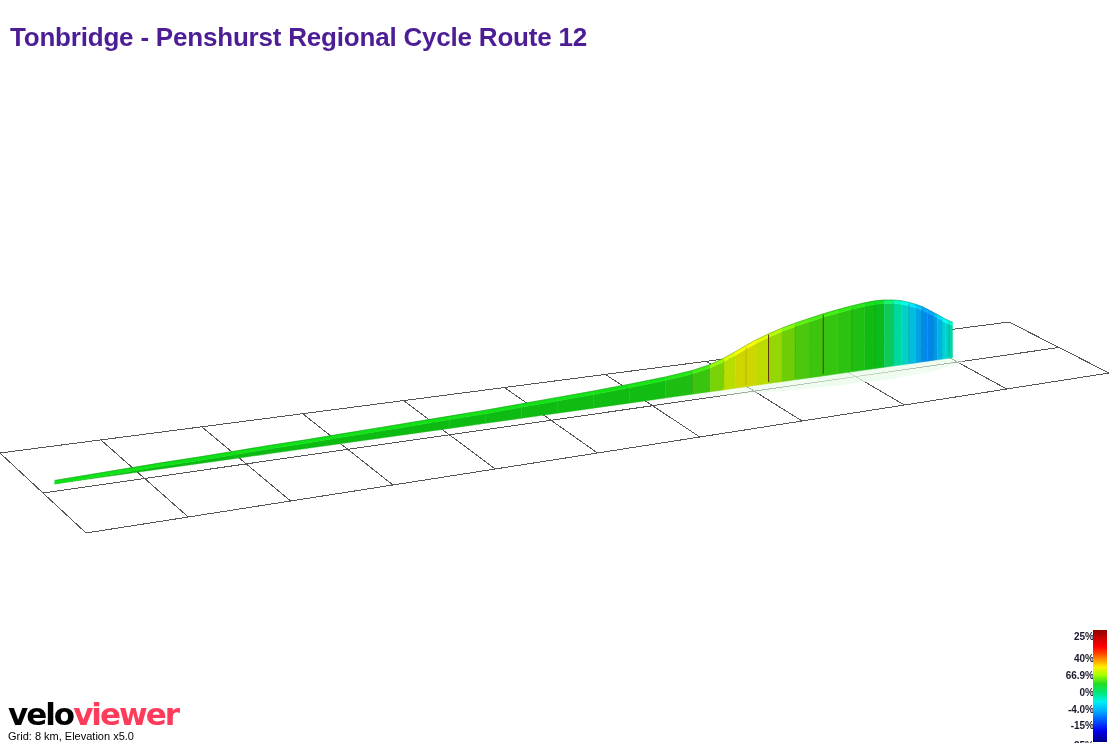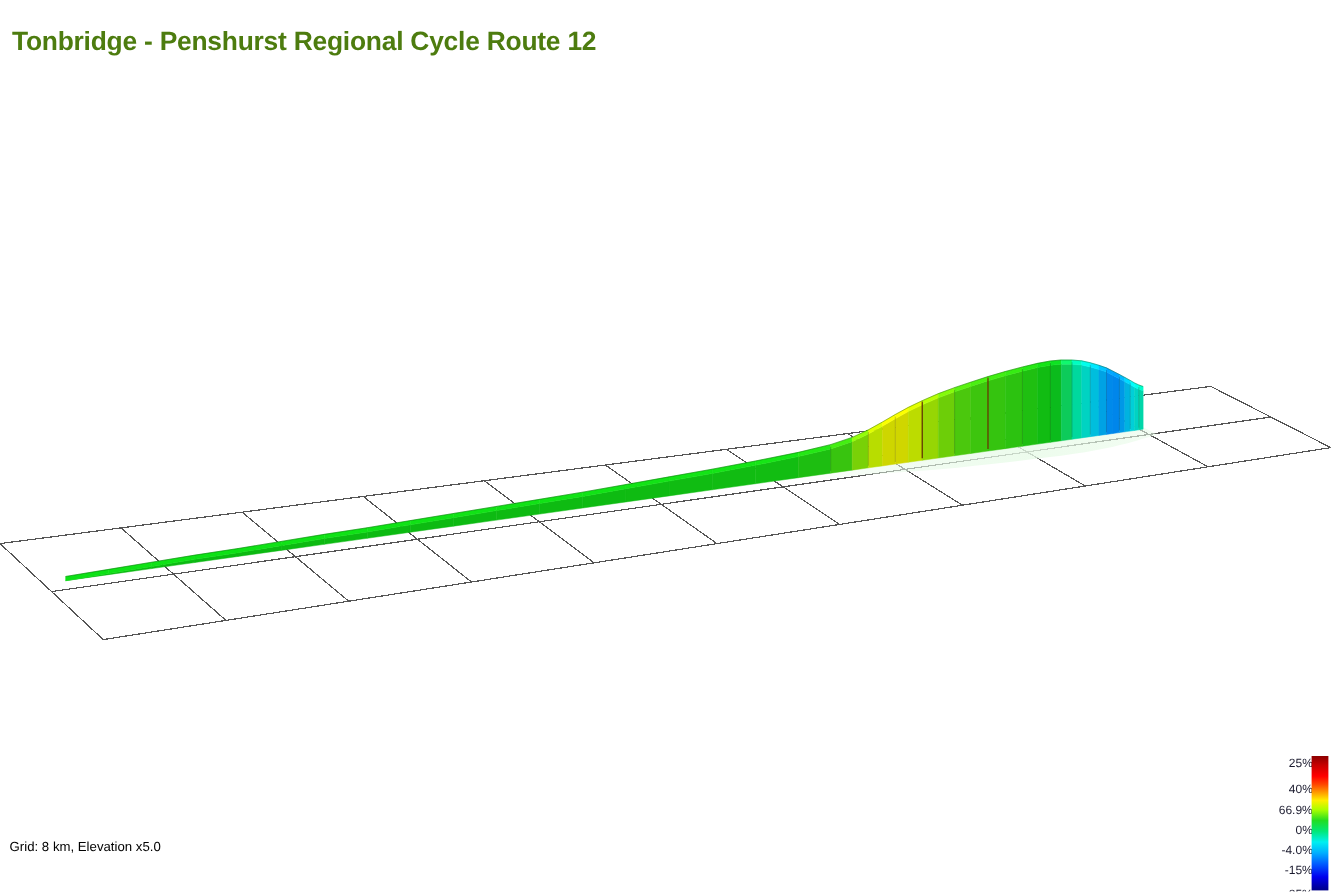--- a/index.html
+++ b/index.html
@@ -13,23 +13,23 @@
     position: relative;
     overflow: hidden;
     font-family: "Liberation Sans", sans-serif;
     -webkit-font-smoothing: antialiased;
   }
 
   #route-title {
     position: absolute;
     left: 10px;
     top: 22px;
-    font-size: 22px;
+    font-size: 26px;
     font-weight: bold;
-    color: #4d7c0f;
+    color: #4c1d95;
     letter-spacing: -0.2px;
     white-space: nowrap;
   }
 
   #viz-stage {
     position: absolute;
     left: 0;
     top: 0;
     width: 1109px;
     height: 743px;
@@ -46,21 +46,21 @@
     position: absolute;
     left: 0;
     top: 0;
     width: 34px;
     height: 115px;
   }
   .legend-label {
     position: absolute;
     right: 0;
     font-size: 10px;
-    font-weight: normal;
+    font-weight: bold;
     color: #1a1a2e;
     white-space: nowrap;
     text-align: right;
     line-height: 10px;
   }
   #legend-bar {
     position: absolute;
     left: 33px;
     top: 2px;
     width: 14px;
@@ -256,14 +256,15 @@
       <div class="legend-label" style="top: 43px;">66.9%</div>
       <div class="legend-label" style="top: 60px;">0%</div>
       <div class="legend-label" style="top: 77px;">-4.0%</div>
       <div class="legend-label" style="top: 93px;">-15%</div>
       <div class="legend-label" style="top: 113px;">-25%</div>
     </div>
   <div id="legend-bar"></div>
 </div>
 
 <div id="brand-block">
+  <div id="brand-logo"><span class="brand-velo">velo</span><span class="brand-viewer">viewer</span></div>
   <div id="grid-caption">Grid: 8 km, Elevation x5.0</div>
 </div>
 
 </body></html>

